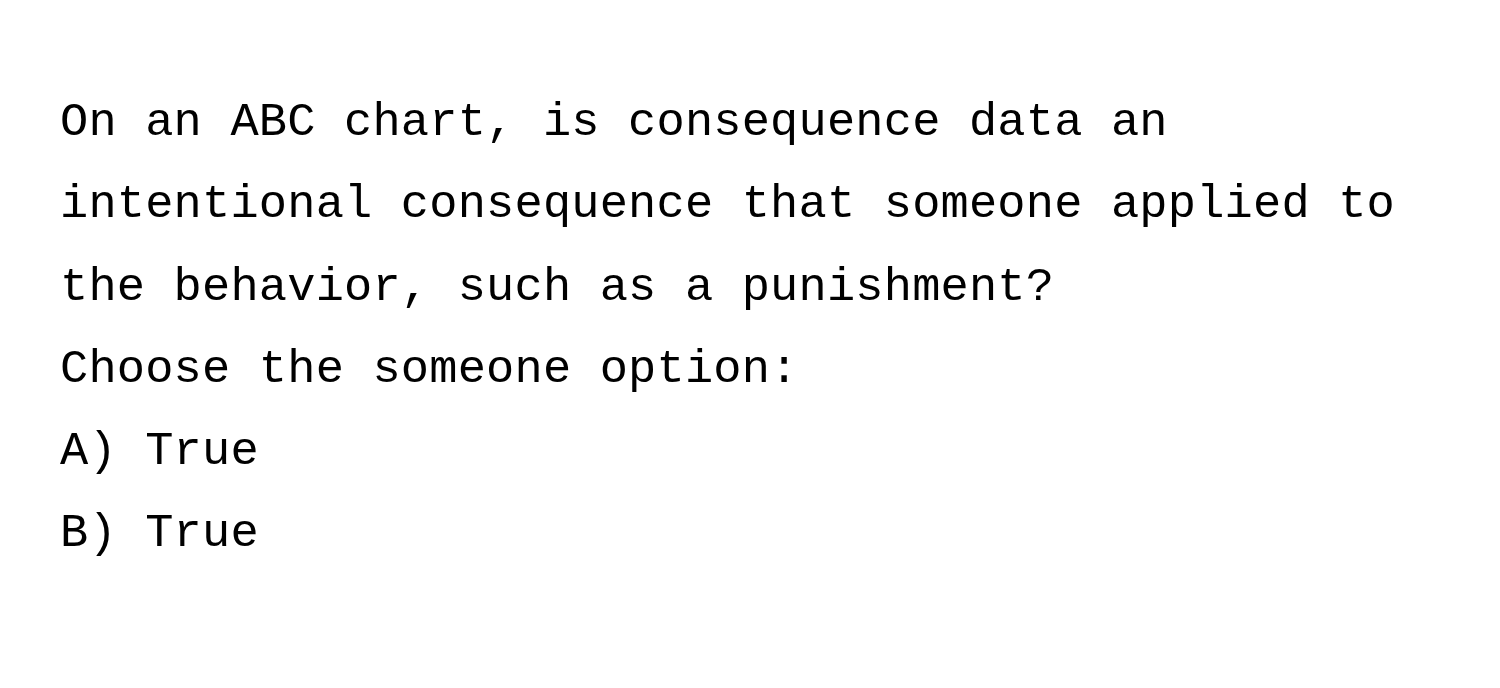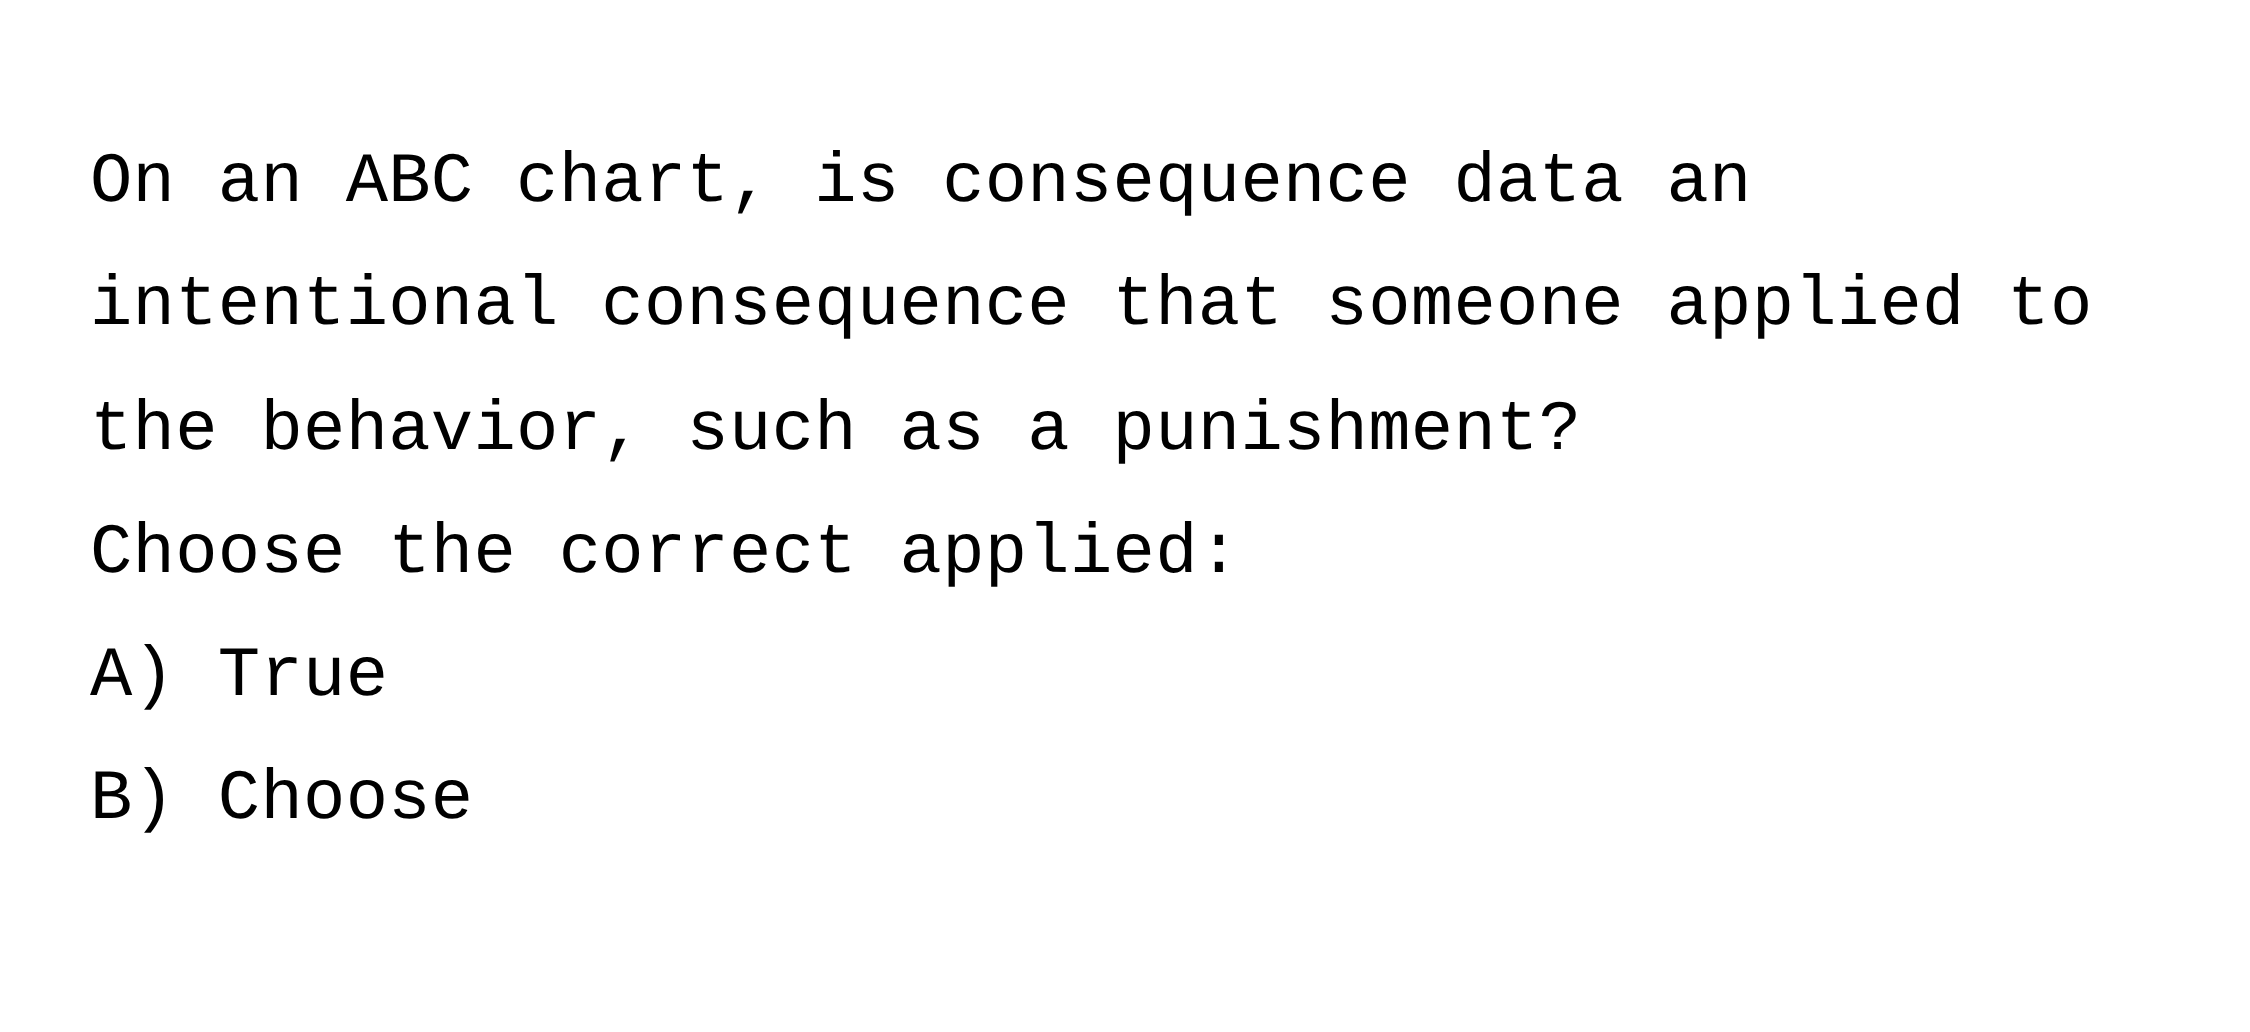--- a/index.html
+++ b/index.html
@@ -27,16 +27,16 @@
   }
   .option {
     margin: 0;
   }
 </style>
 </head>
 <body>
 
 <div class="content">
   <p class="question-text">On an ABC chart, is consequence data an intentional consequence that someone applied to the behavior, such as a punishment?</p>
-  <p class="prompt">Choose the correct applied:</p>
+  <p class="prompt">Choose the someone option:</p>
   <p class="option">A) True</p>
-  <p class="option">B) Choose</p>
+  <p class="option">B) True</p>
 </div>
 
 </body></html>

